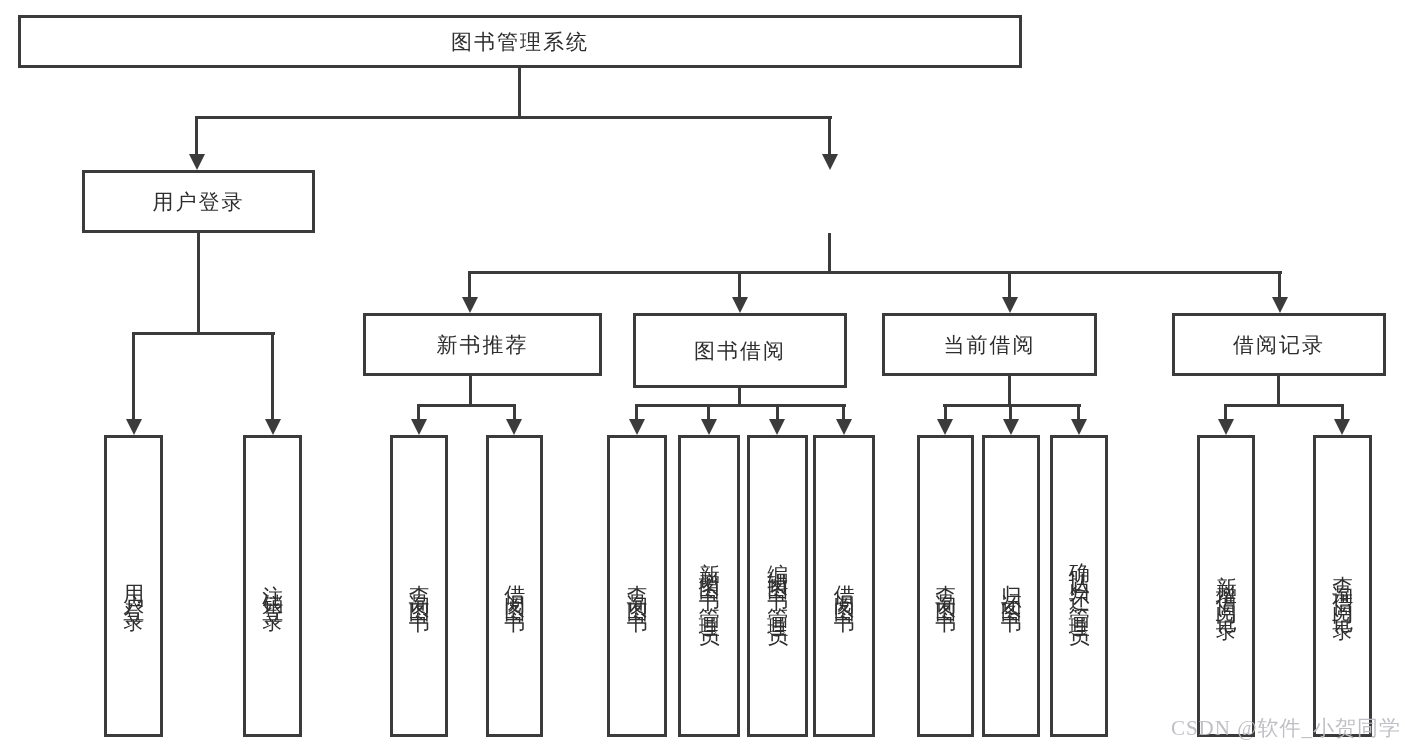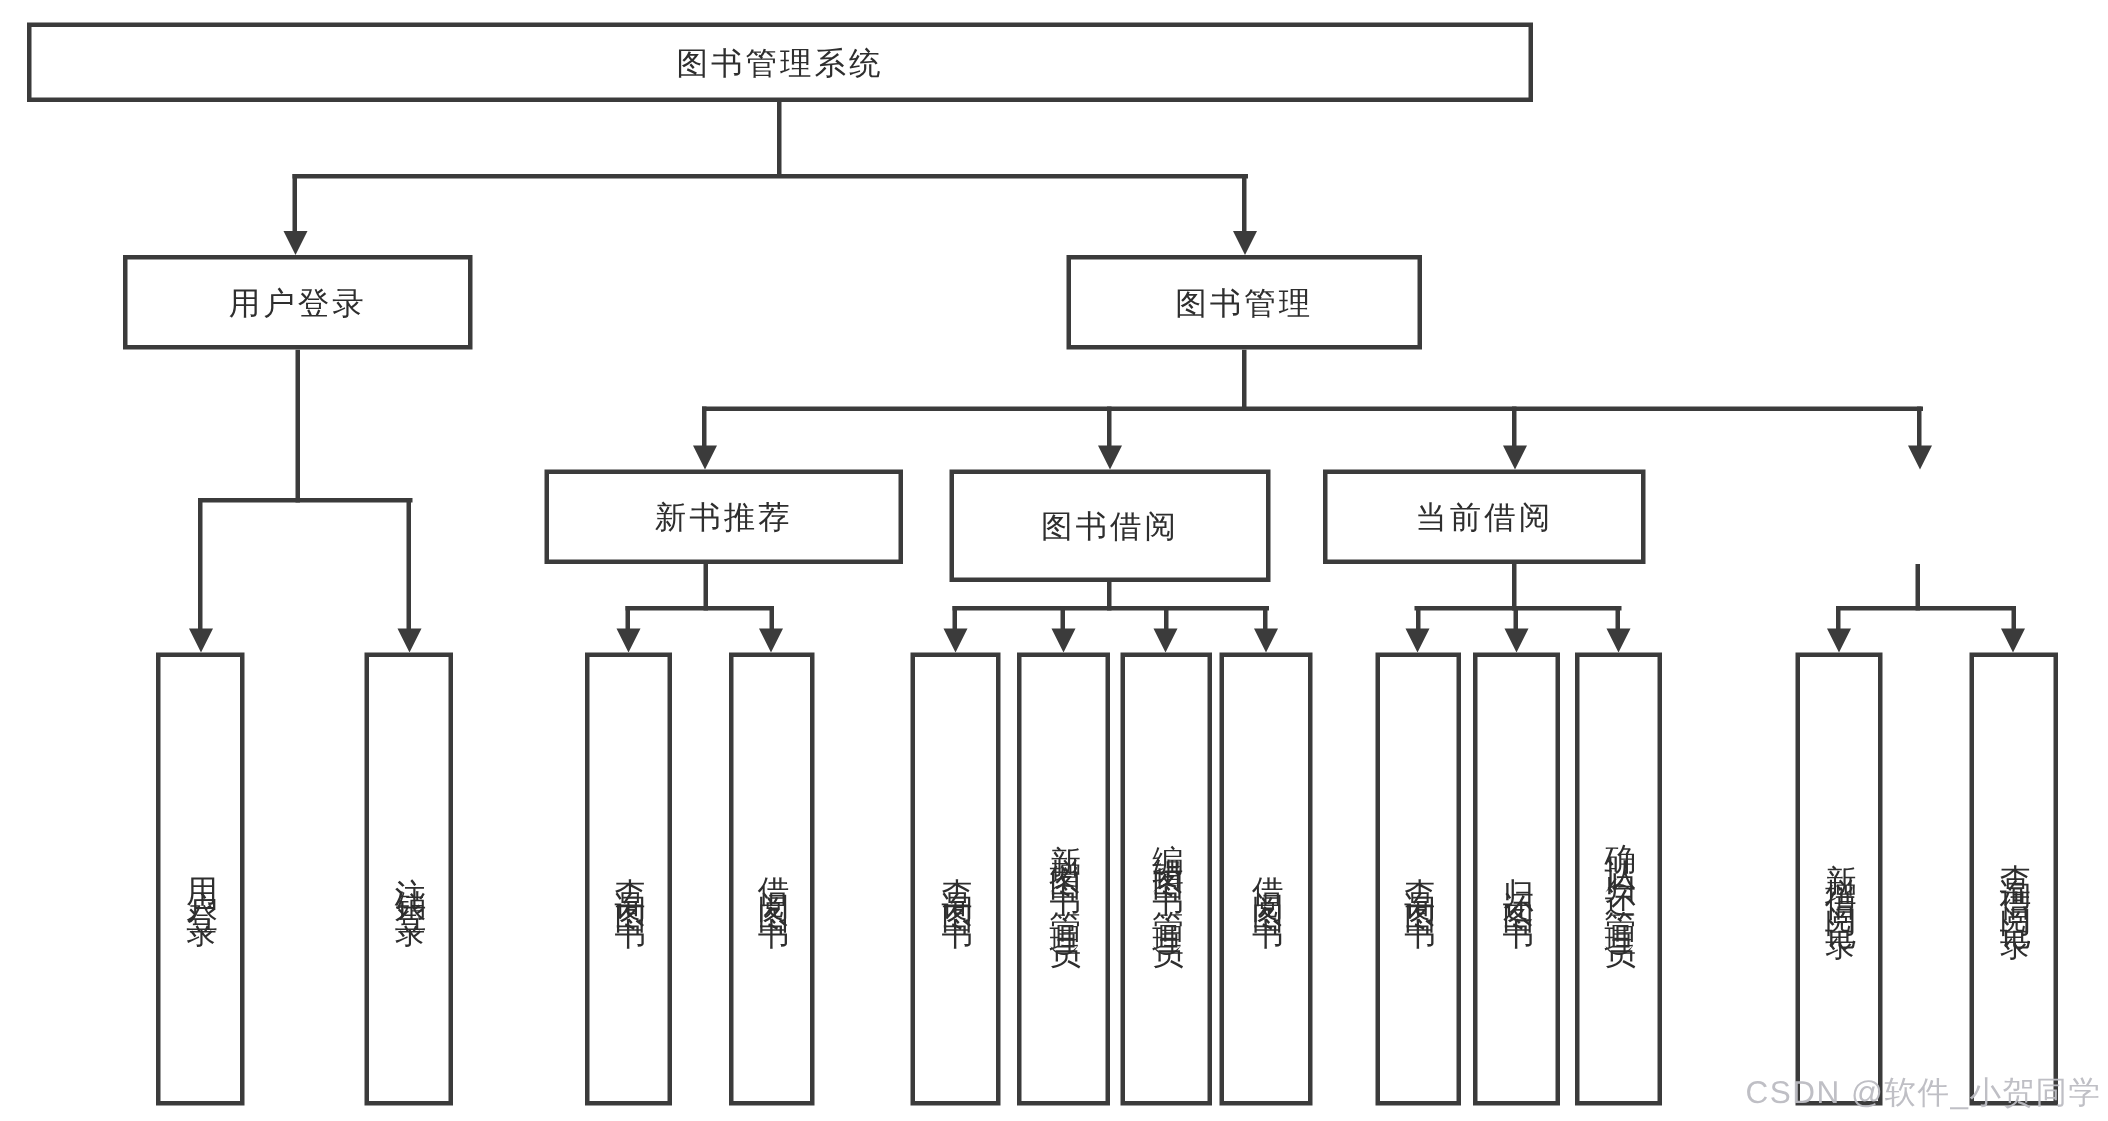--- a/index.html
+++ b/index.html
@@ -47,20 +47,21 @@
   }
   .watermark{
     position:absolute;
     right:4px;bottom:5px;
     font-size:21px;
     color:var(--wm);
     opacity:.95;
     z-index:5;
     letter-spacing:1px;
     white-space:nowrap;
+    font-family:Liberation Serif, serif;
   }
 </style>
 </head>
 <body>
 
 <div class="stage">
 
   <div class="vl" style="left:518px;top:68px;height:50px"></div>
   <div class="hl" style="left:195px;top:116px;width:637px"></div>
   <div class="vl" style="left:195px;top:116px;height:42px"></div>
@@ -116,25 +117,25 @@
   <div class="vl" style="left:1277px;top:376px;height:31px"></div>
   <div class="hl" style="left:1224px;top:404px;width:120px"></div>
   <div class="vl" style="left:1224px;top:404px;height:18px"></div>
   <div class="vl" style="left:1341px;top:404px;height:18px"></div>
   <div class="ar" style="left:1218px;top:419px"></div>
   <div class="ar" style="left:1334px;top:419px"></div>
 
   <div class="box" style="left:18px;top:15px;width:1004px;height:53px">图书管理系统</div>
 
   <div class="box" style="left:82px;top:170px;width:233px;height:63px">用户登录</div>
-  <div class="box" style="left:711px;top:170px;width:237px;height:63px">图书管理</div>
 
   <div class="box" style="left:363px;top:313px;width:239px;height:63px">新书推荐</div>
   <div class="box" style="left:633px;top:313px;width:214px;height:75px">图书借阅</div>
   <div class="box" style="left:882px;top:313px;width:215px;height:63px">当前借阅</div>
+  <div class="box" style="left:1172px;top:313px;width:214px;height:63px">借阅记录</div>
 
   <div class="box vbox" style="left:104px;top:435px;width:59px;height:302px">
       <span>用户登录</span>
     </div>
   <div class="box vbox" style="left:243px;top:435px;width:59px;height:302px">
       <span>注销登录</span>
     </div>
 
   <div class="box vbox" style="left:390px;top:435px;width:58px;height:302px">
       <span>查询图书</span>

